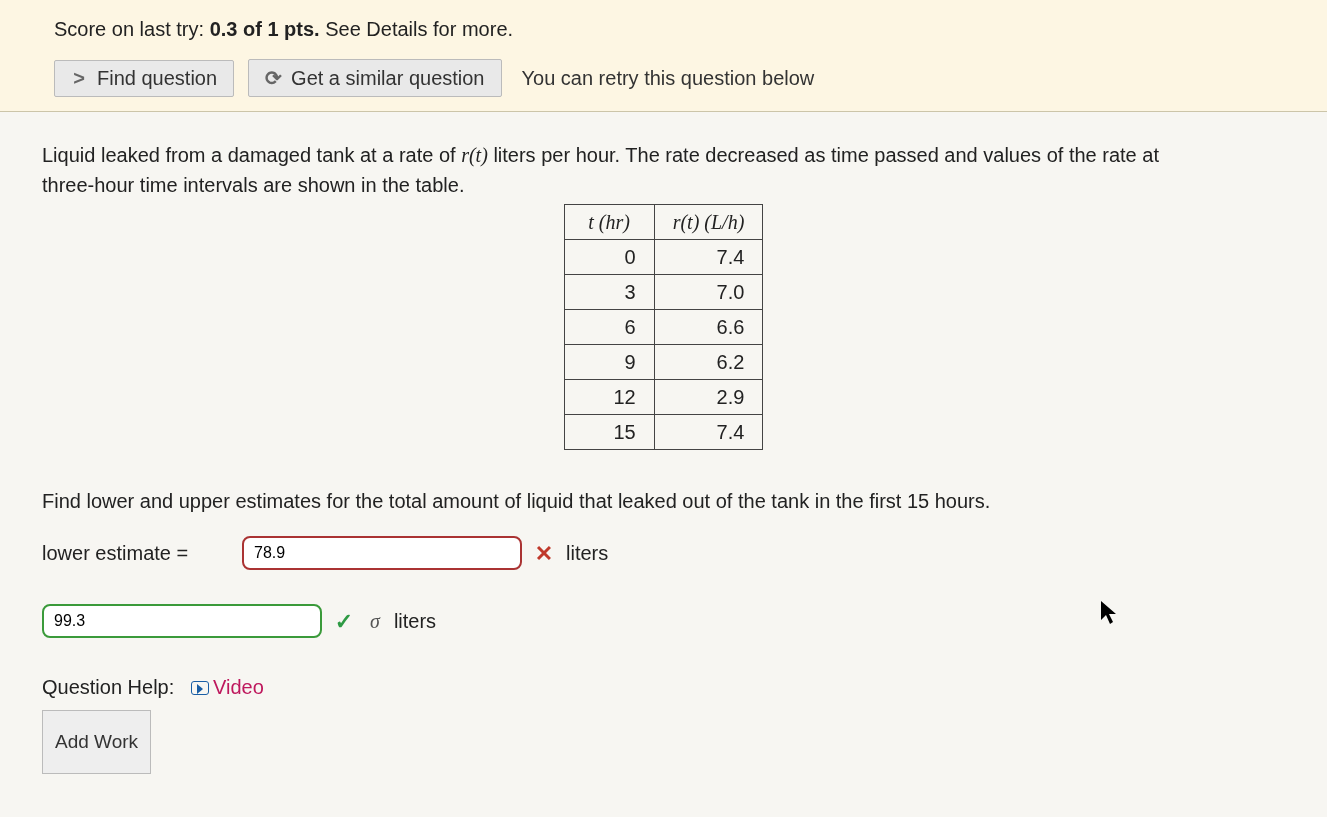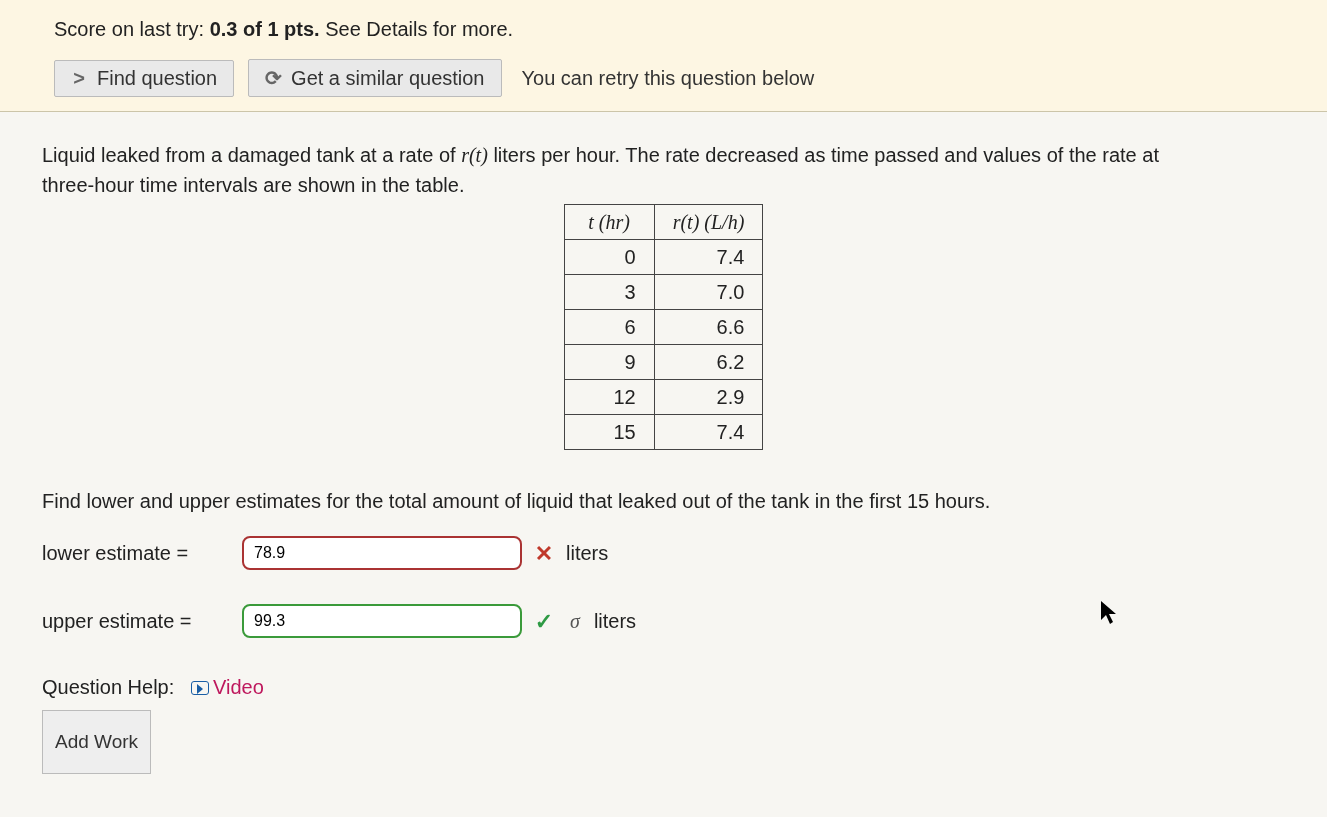--- a/index.html
+++ b/index.html
@@ -182,21 +182,20 @@
   <p class="find-text">Find lower and upper estimates for the total amount of liquid that leaked out of the tank in the first 15 hours.</p>
 
   <div class="answer-row">
     <span class="answer-label">lower estimate =</span>
     <input class="answer-input" value="78.9" style="">
     <span class="mark-icon mark-wrong">✕</span>
     <span>liters</span>
   </div>
 
   <div class="answer-row">
-    <span class="answer-label">upper estimate =</span>
     <input class="answer-input correct" value="99.3" style="">
     <span class="mark-icon mark-right">✓</span>
     <span class="sigma-icon">σ</span>
     <span>liters</span>
   </div>
 
   <div class="help-line">
     <span>Question Help:</span>&nbsp;&nbsp;
     <span class="video-icon"></span><span class="video-link">Video</span>
   </div>

